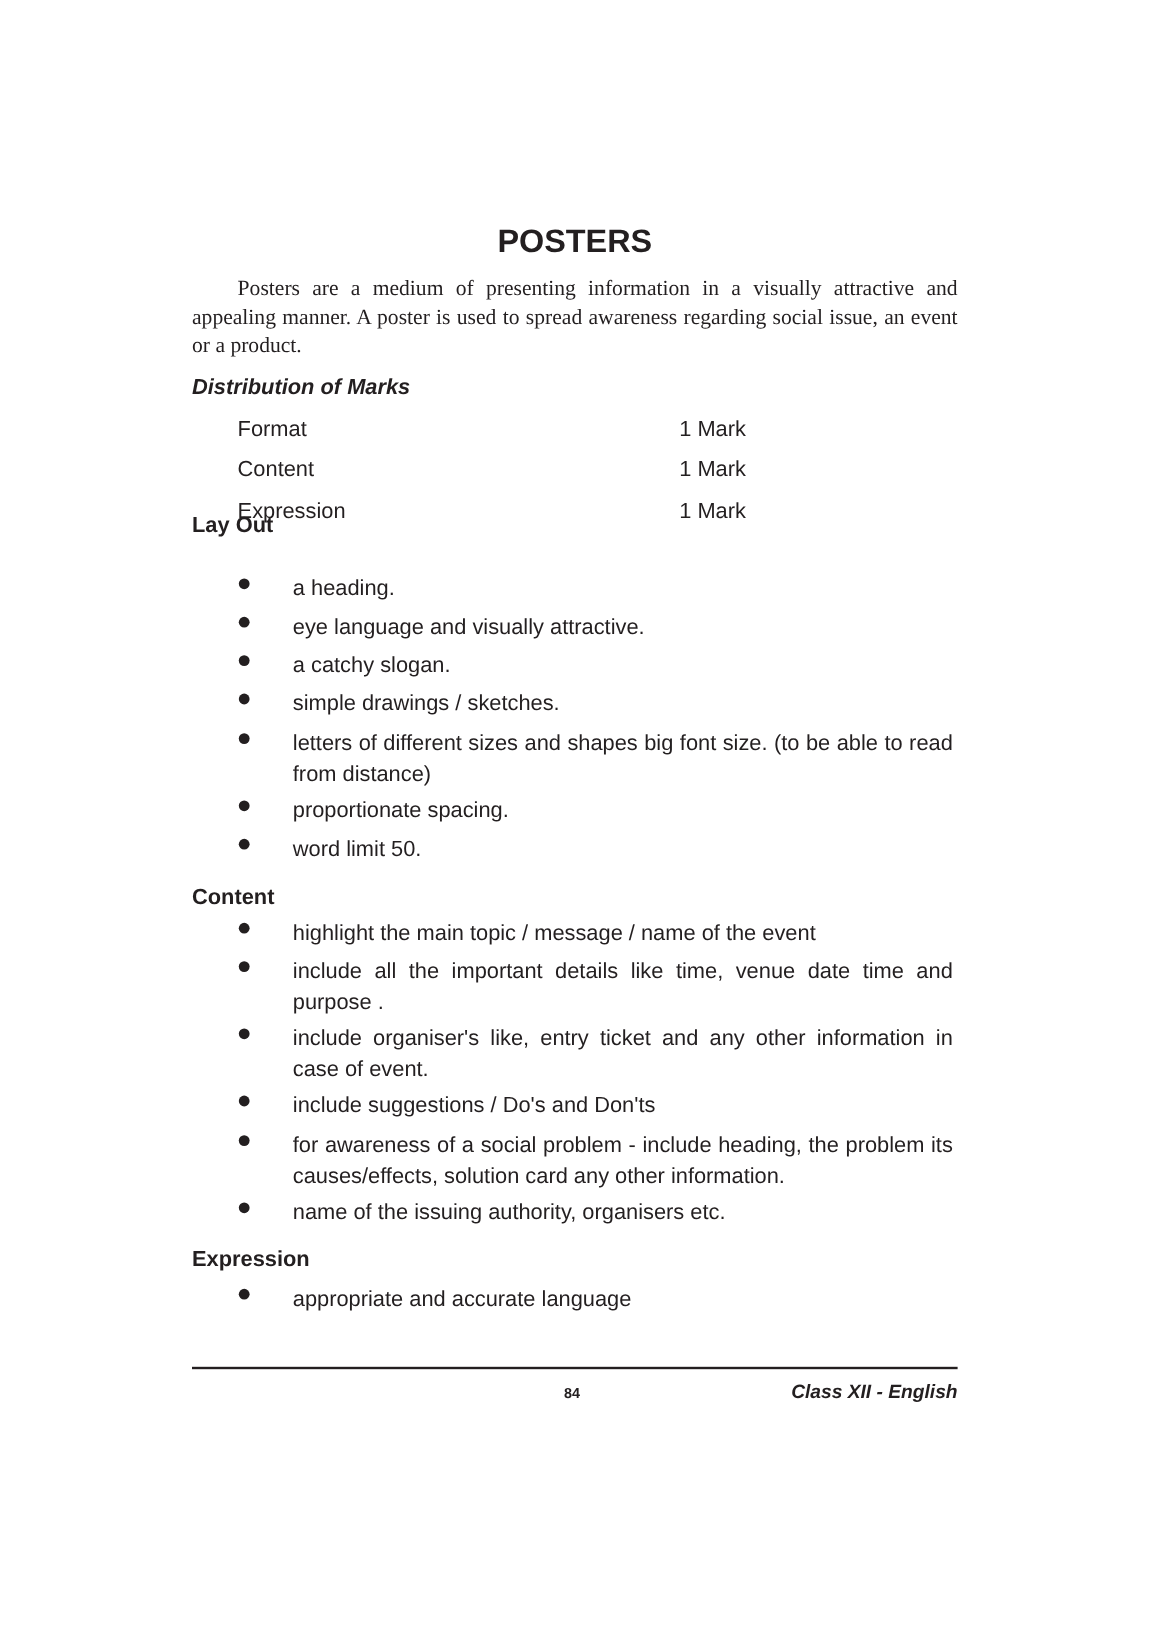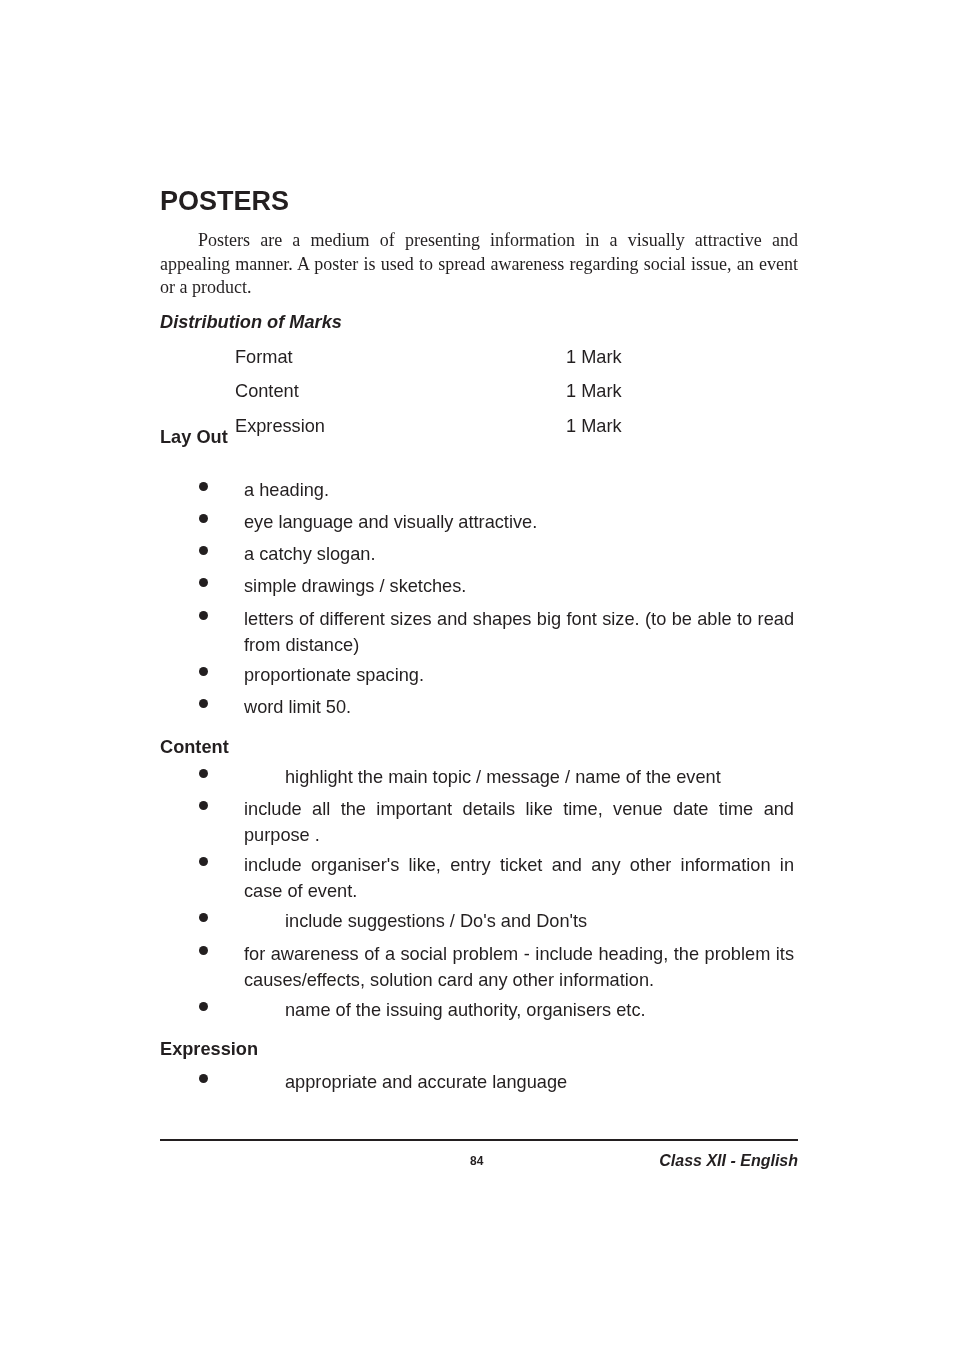--- a/index.html
+++ b/index.html
@@ -19,20 +19,21 @@
       position: absolute;
       left: 160px;
       top: 0;
       width: 638px;
     }
     .title {
       position: absolute;
       top: 183px;
       left: 0;
       width: 638px;
+      text-align: center;
       font-weight: bold;
       font-size: 27px;
       letter-spacing: 0px;
       line-height: 36px;
     }
     .intro {
       position: absolute;
       top: 229px;
       left: 0;
       width: 638px;
@@ -50,21 +51,21 @@
       font-size: 18.2px;
       line-height: 22px;
     }
     .marks-row {
       position: absolute;
       left: 38px;
       width: 600px;
       font-size: 18.2px;
       line-height: 22px;
     }
-    .marks-row .m-label { position: absolute; left: 0; margin-left: 37px; }
+    .marks-row .m-label { position: absolute; left: 0; }
     .marks-row .m-value { position: absolute; left: 368px; }
     .bullet {
       position: absolute;
       left: 0;
       width: 638px;
       font-size: 18.2px;
       line-height: 26px;
     }
     .bullet .dot {
       position: absolute;
@@ -74,21 +75,21 @@
       height: 9px;
       border-radius: 50%;
       background: #231f20;
     }
     .bullet .text {
       position: absolute;
       left: 84px;
       width: 550px;
       text-align: justify;
     }
-    .bullet .text.nojust { text-align: left; margin-left: 41px; }
+    .bullet .text.nojust { text-align: left; }
     .footer-rule {
       position: absolute;
       top: 1139px;
       left: 160px;
       width: 638px;
       height: 2px;
       background: #231f20;
     }
     .page-number {
       position: absolute;

